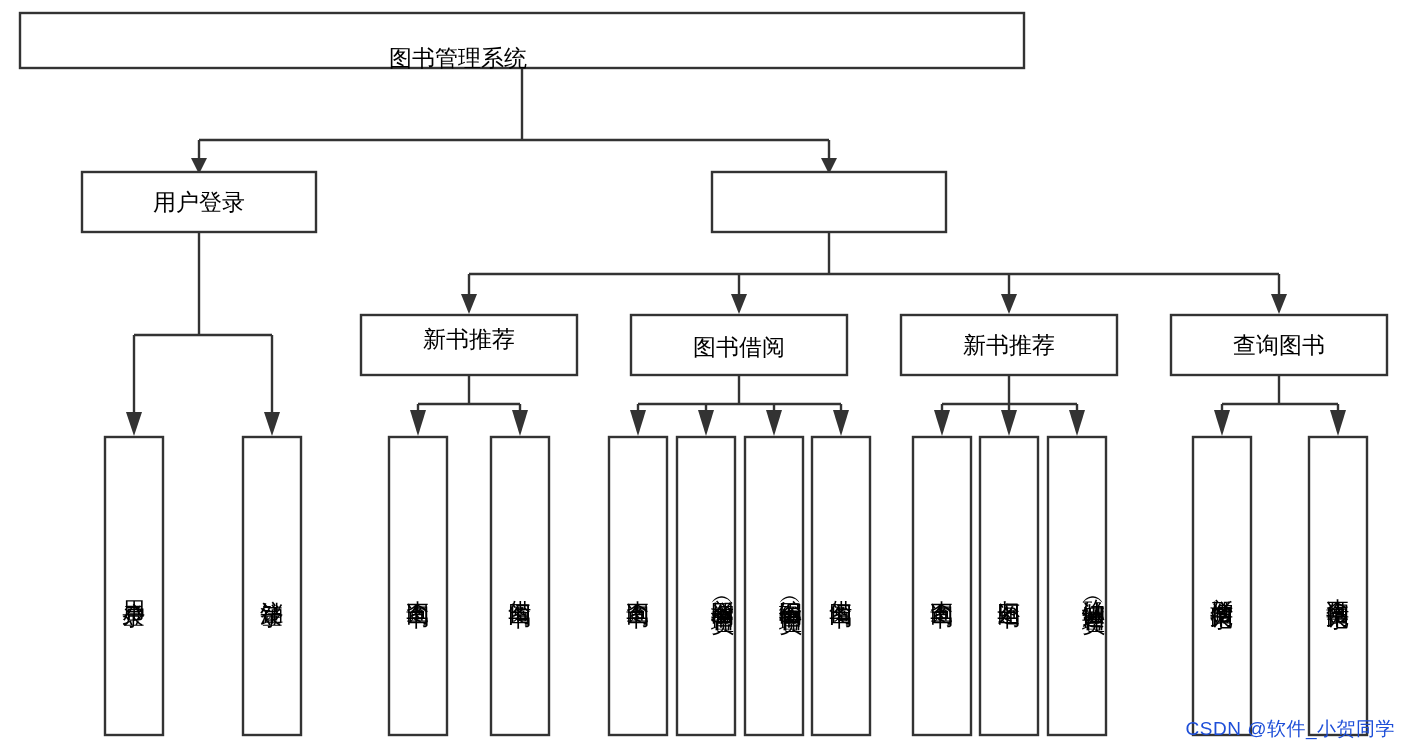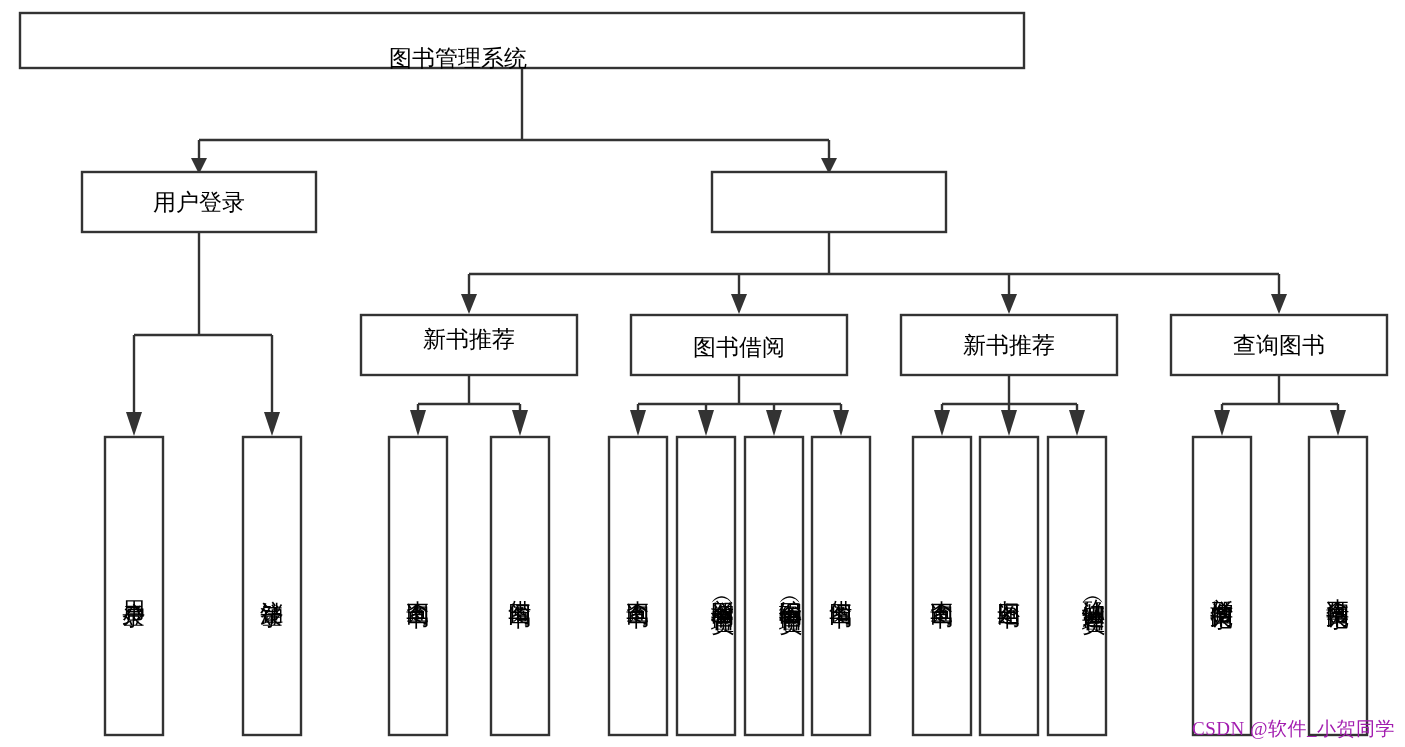--- a/index.html
+++ b/index.html
@@ -65,23 +65,23 @@
     align-items: center;
     justify-content: center;
     text-align: center;
     pointer-events: none;
     white-space: nowrap;
   }
   .watermark {
     position: absolute;
     right: 10px;
     bottom: 5px;
-    font-family: Liberation Serif, serif;
+    font-family: Liberation Sans, sans-serif;
     font-size: 19px;
-    color: #a21caf;
+    color: #1d4ed8;
     letter-spacing: 0.5px;
     white-space: nowrap;
   }
 </style>
 </head>
 <body>
 
 <div id="diagram-root">
 
   <svg class="diagram-canvas" viewBox="0 0 1405 747">

